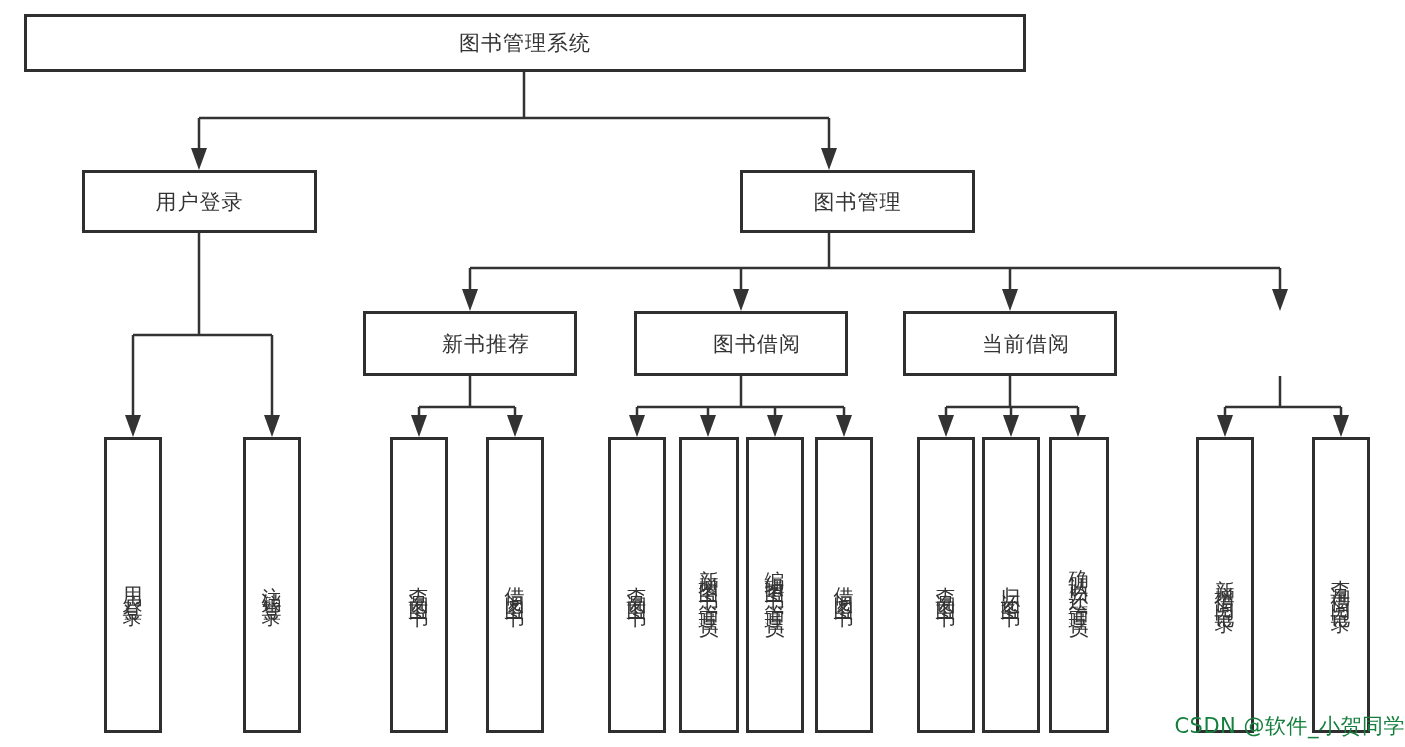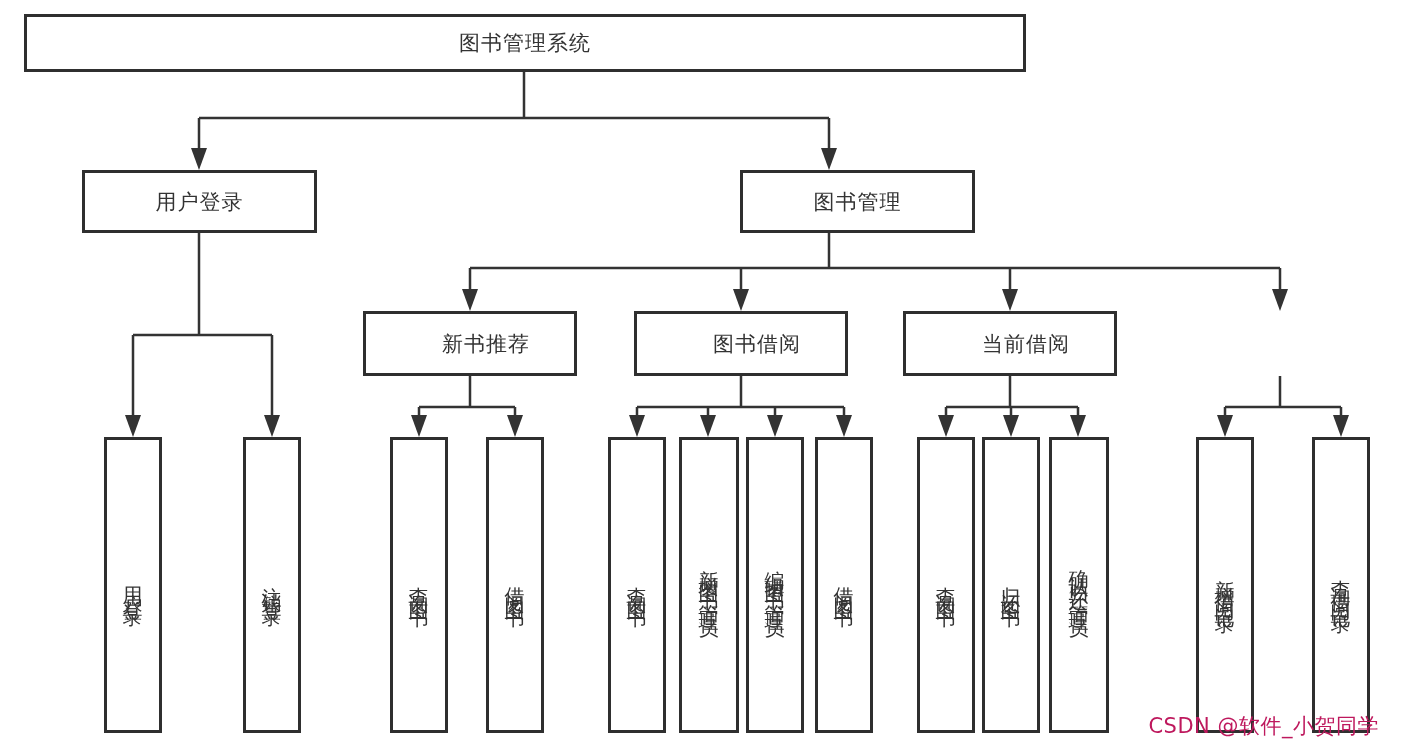--- a/index.html
+++ b/index.html
@@ -61,24 +61,24 @@
   .lf-5  { left: 679px; width: 60px !important; }
   .lf-6  { left: 746px; }
   .lf-7  { left: 815px; }
   .lf-8  { left: 917px; }
   .lf-9  { left: 982px; }
   .lf-10 { left: 1049px; width: 60px !important; }
   .lf-11 { left: 1196px; }
   .lf-12 { left: 1312px; }
   .watermark {
     position: absolute;
-    right: 26px;
+    right: 0;
     top: 712px;
     font-size: 21px;
-    color: #be185d;
+    color: #15803d;
     letter-spacing: 0.5px;
     white-space: nowrap;
   }
 </style>
 </head>
 <body>
 
 <div id="stage">
 
   <svg class="wires" viewBox="0 0 1405 747" xmlns="http://www.w3.org/2000/svg">

